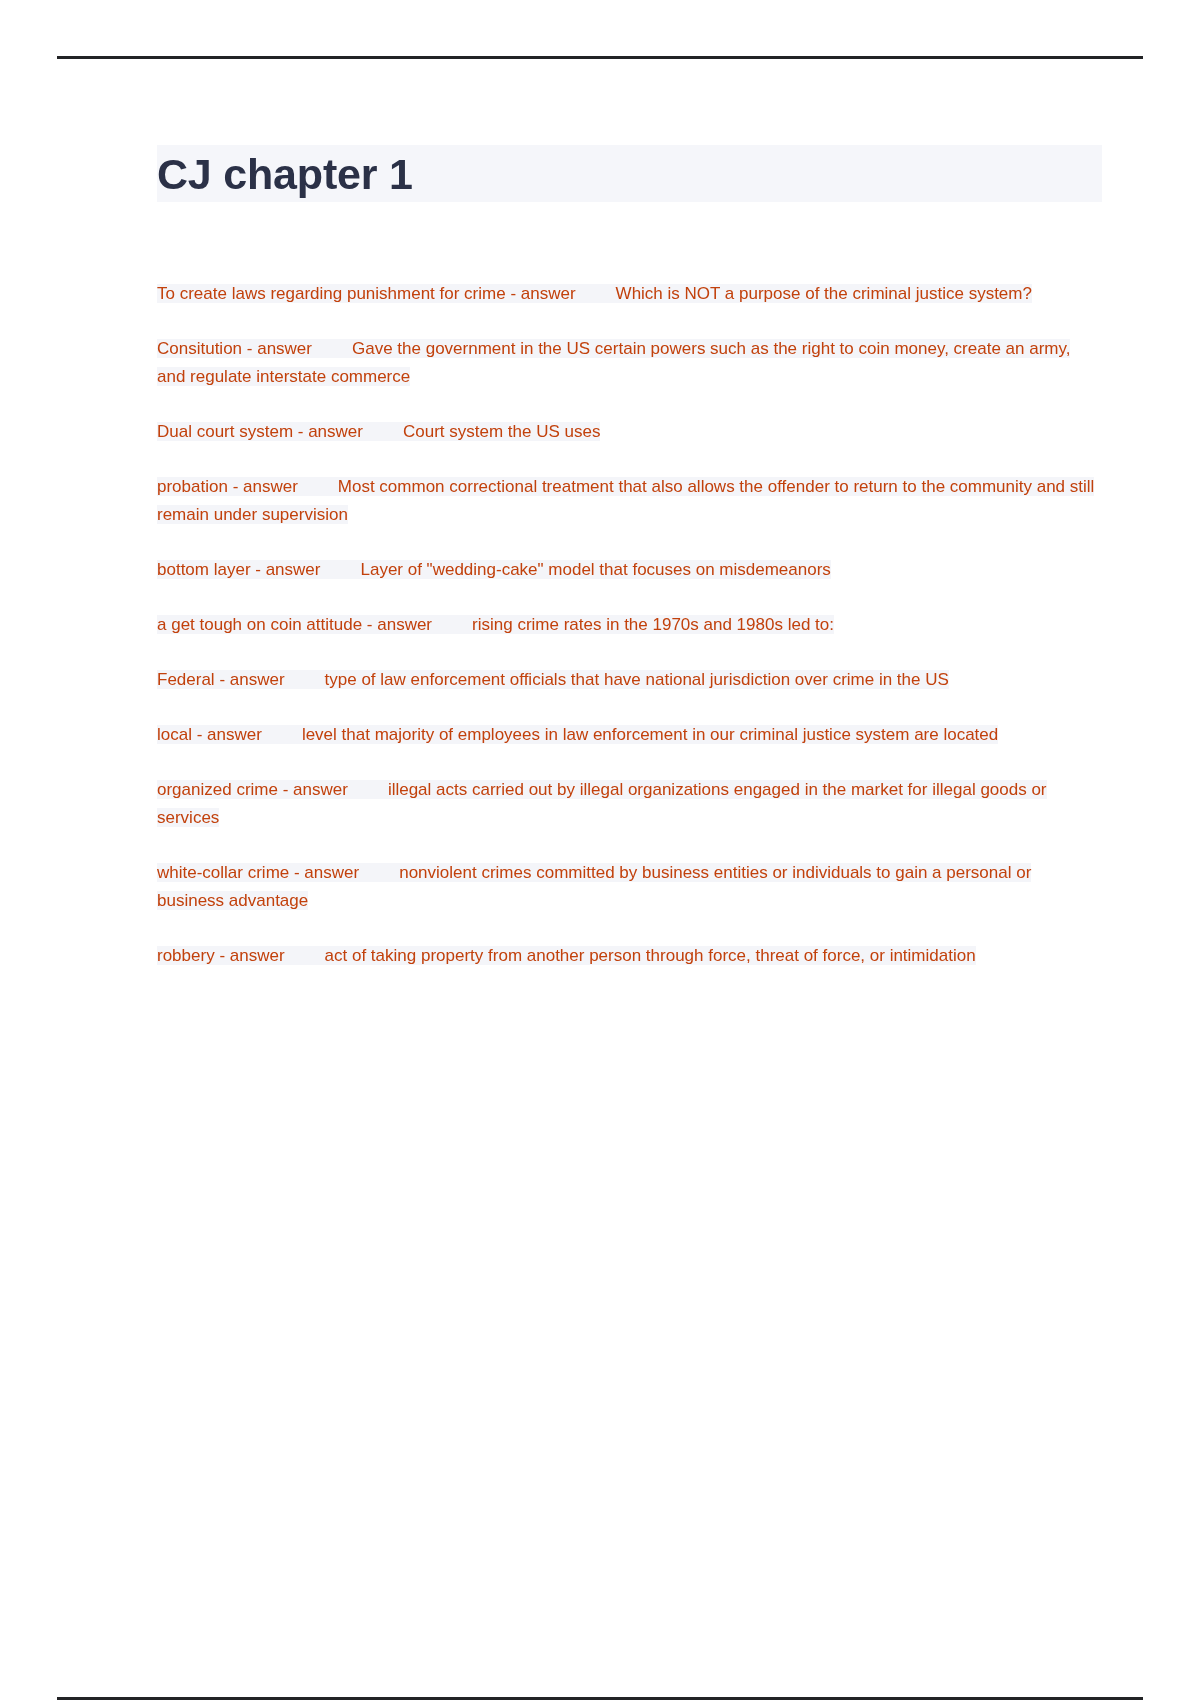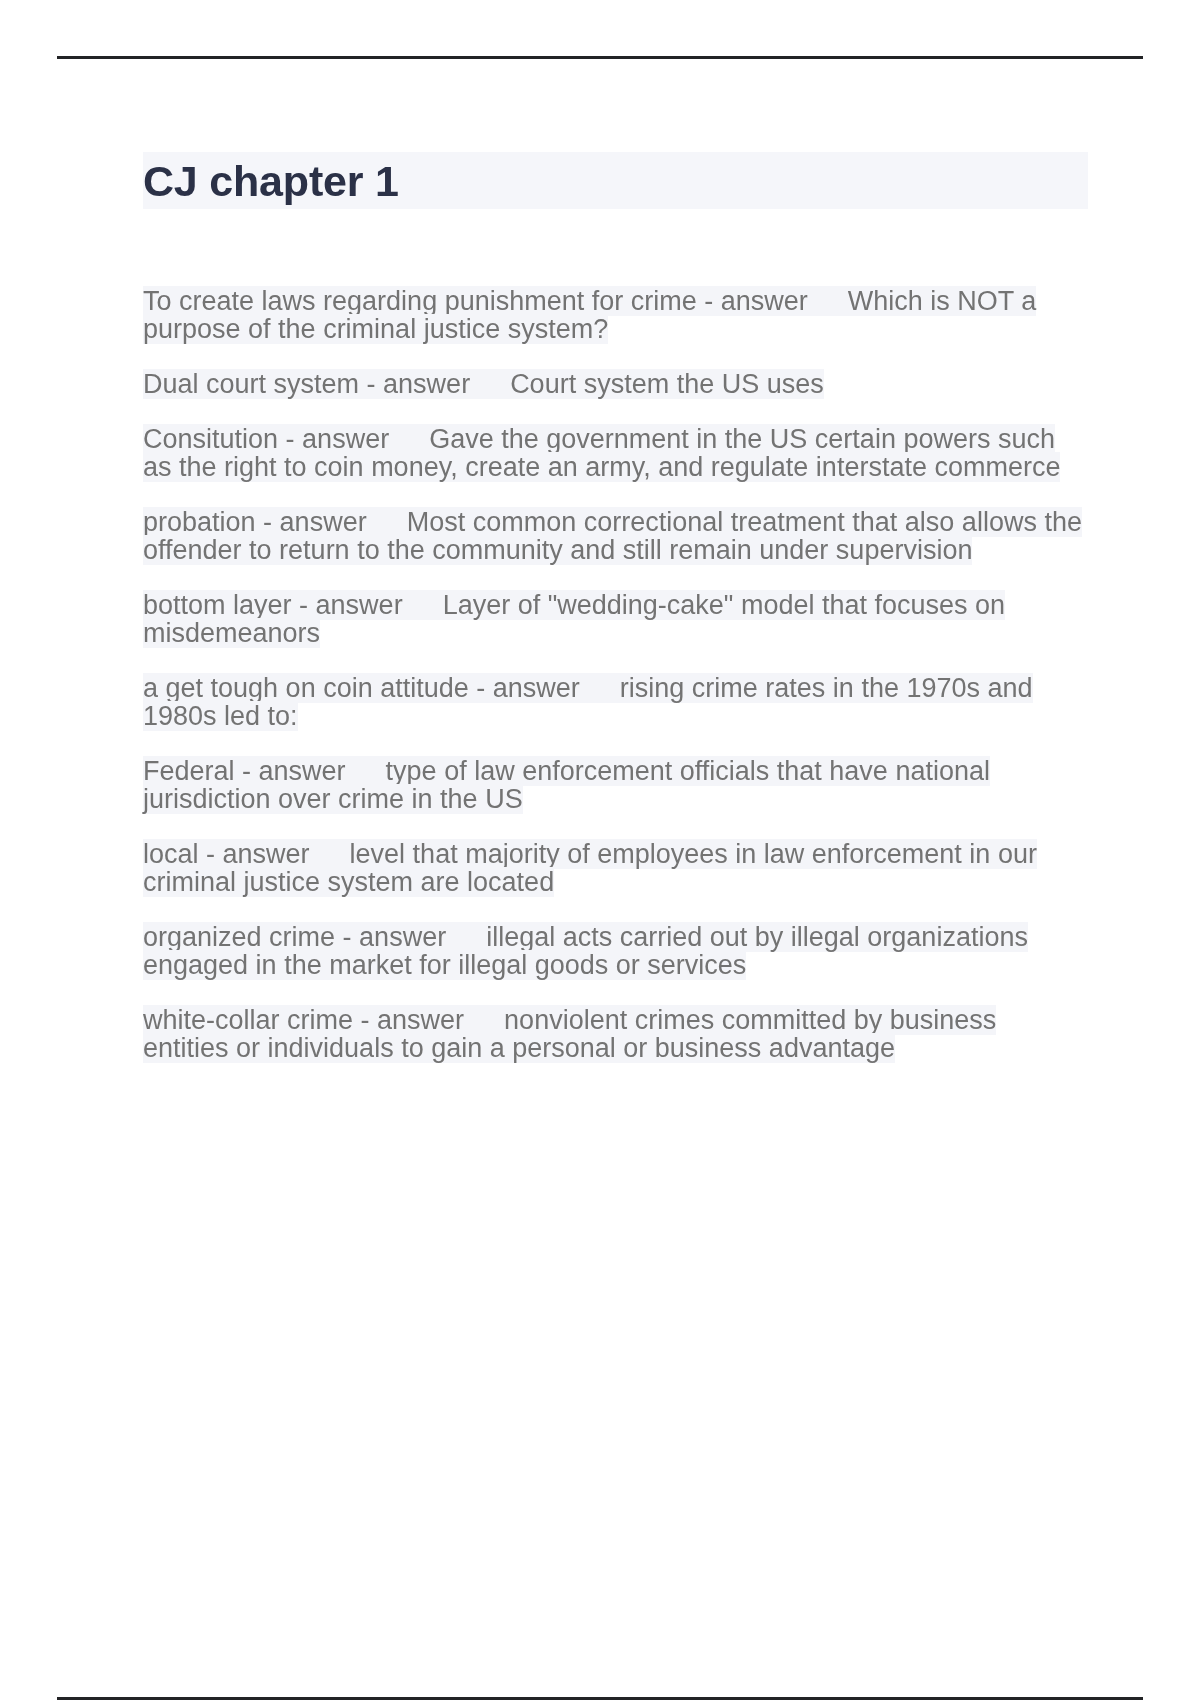--- a/index.html
+++ b/index.html
@@ -19,24 +19,23 @@
       left: 57px;
       width: 1086px;
       height: 3px;
       background: #222326;
     }
     .rule.top { top: 56px; }
     .rule.bottom { top: 1697px; }
 
     .page {
       position: absolute;
-      left: 143px;
+      left: 157px;
       top: 145px;
       width: 945px;
-      margin-top: 7px;
     }
     .title-band {
       background: #f5f6fa;
       height: 57px;
       width: 945px;
       display: flex;
       align-items: center;
     }
     .title {
       margin: 0;
@@ -47,23 +46,23 @@
       line-height: 1;
       padding-top: 2px;
     }
 
     .entries {
       margin-top: 78px;
       list-style: none;
       padding: 0;
     }
     .entry {
-      font-size: 27px;
+      font-size: 17px;
       line-height: 28px;
-      color: #737373;
+      color: #c2410c;
       margin: 0 0 27px 0;
       width: 945px;
     }
     .entry .hl {
       background: #f4f5f9;
       box-decoration-break: clone;
       -webkit-box-decoration-break: clone;
     }
     .entry .gap {
       display: inline-block;
@@ -75,25 +74,26 @@
 
 <div class="rule top"></div>
 
 <div class="page">
   <div class="title-band">
     <h1 class="title">CJ chapter 1</h1>
   </div>
 
   <ul class="entries">
     <li class="entry"><span class="hl"><span>To create laws regarding punishment for crime</span> <span>- answer</span><span class="gap"></span><span>Which is NOT a purpose of the criminal justice system?</span></span></li>
+    <li class="entry"><span class="hl"><span>Consitution</span> <span>- answer</span><span class="gap"></span><span>Gave the government in the US certain powers such as the right to coin money, create an army, and regulate interstate commerce</span></span></li>
     <li class="entry"><span class="hl"><span>Dual court system</span> <span>- answer</span><span class="gap"></span><span>Court system the US uses</span></span></li>
-    <li class="entry"><span class="hl"><span>Consitution</span> <span>- answer</span><span class="gap"></span><span>Gave the government in the US certain powers such as the right to coin money, create an army, and regulate interstate commerce</span></span></li>
     <li class="entry"><span class="hl"><span>probation</span> <span>- answer</span><span class="gap"></span><span>Most common correctional treatment that also allows the offender to return to the community and still remain under supervision</span></span></li>
     <li class="entry"><span class="hl"><span>bottom layer</span> <span>- answer</span><span class="gap"></span><span>Layer of "wedding-cake" model that focuses on misdemeanors</span></span></li>
     <li class="entry"><span class="hl"><span>a get tough on coin attitude</span> <span>- answer</span><span class="gap"></span><span>rising crime rates in the 1970s and 1980s led to:</span></span></li>
     <li class="entry"><span class="hl"><span>Federal</span> <span>- answer</span><span class="gap"></span><span>type of law enforcement officials that have national jurisdiction over crime in the US</span></span></li>
     <li class="entry"><span class="hl"><span>local</span> <span>- answer</span><span class="gap"></span><span>level that majority of employees in law enforcement in our criminal justice system are located</span></span></li>
     <li class="entry"><span class="hl"><span>organized crime</span> <span>- answer</span><span class="gap"></span><span>illegal acts carried out by illegal organizations engaged in the market for illegal goods or services</span></span></li>
     <li class="entry"><span class="hl"><span>white-collar crime</span> <span>- answer</span><span class="gap"></span><span>nonviolent crimes committed by business entities or individuals to gain a personal or business advantage</span></span></li>
+    <li class="entry"><span class="hl"><span>robbery</span> <span>- answer</span><span class="gap"></span><span>act of taking property from another person through force, threat of force, or intimidation</span></span></li>
   </ul>
 </div>
 
 <div class="rule bottom"></div>
 
 </body></html>

